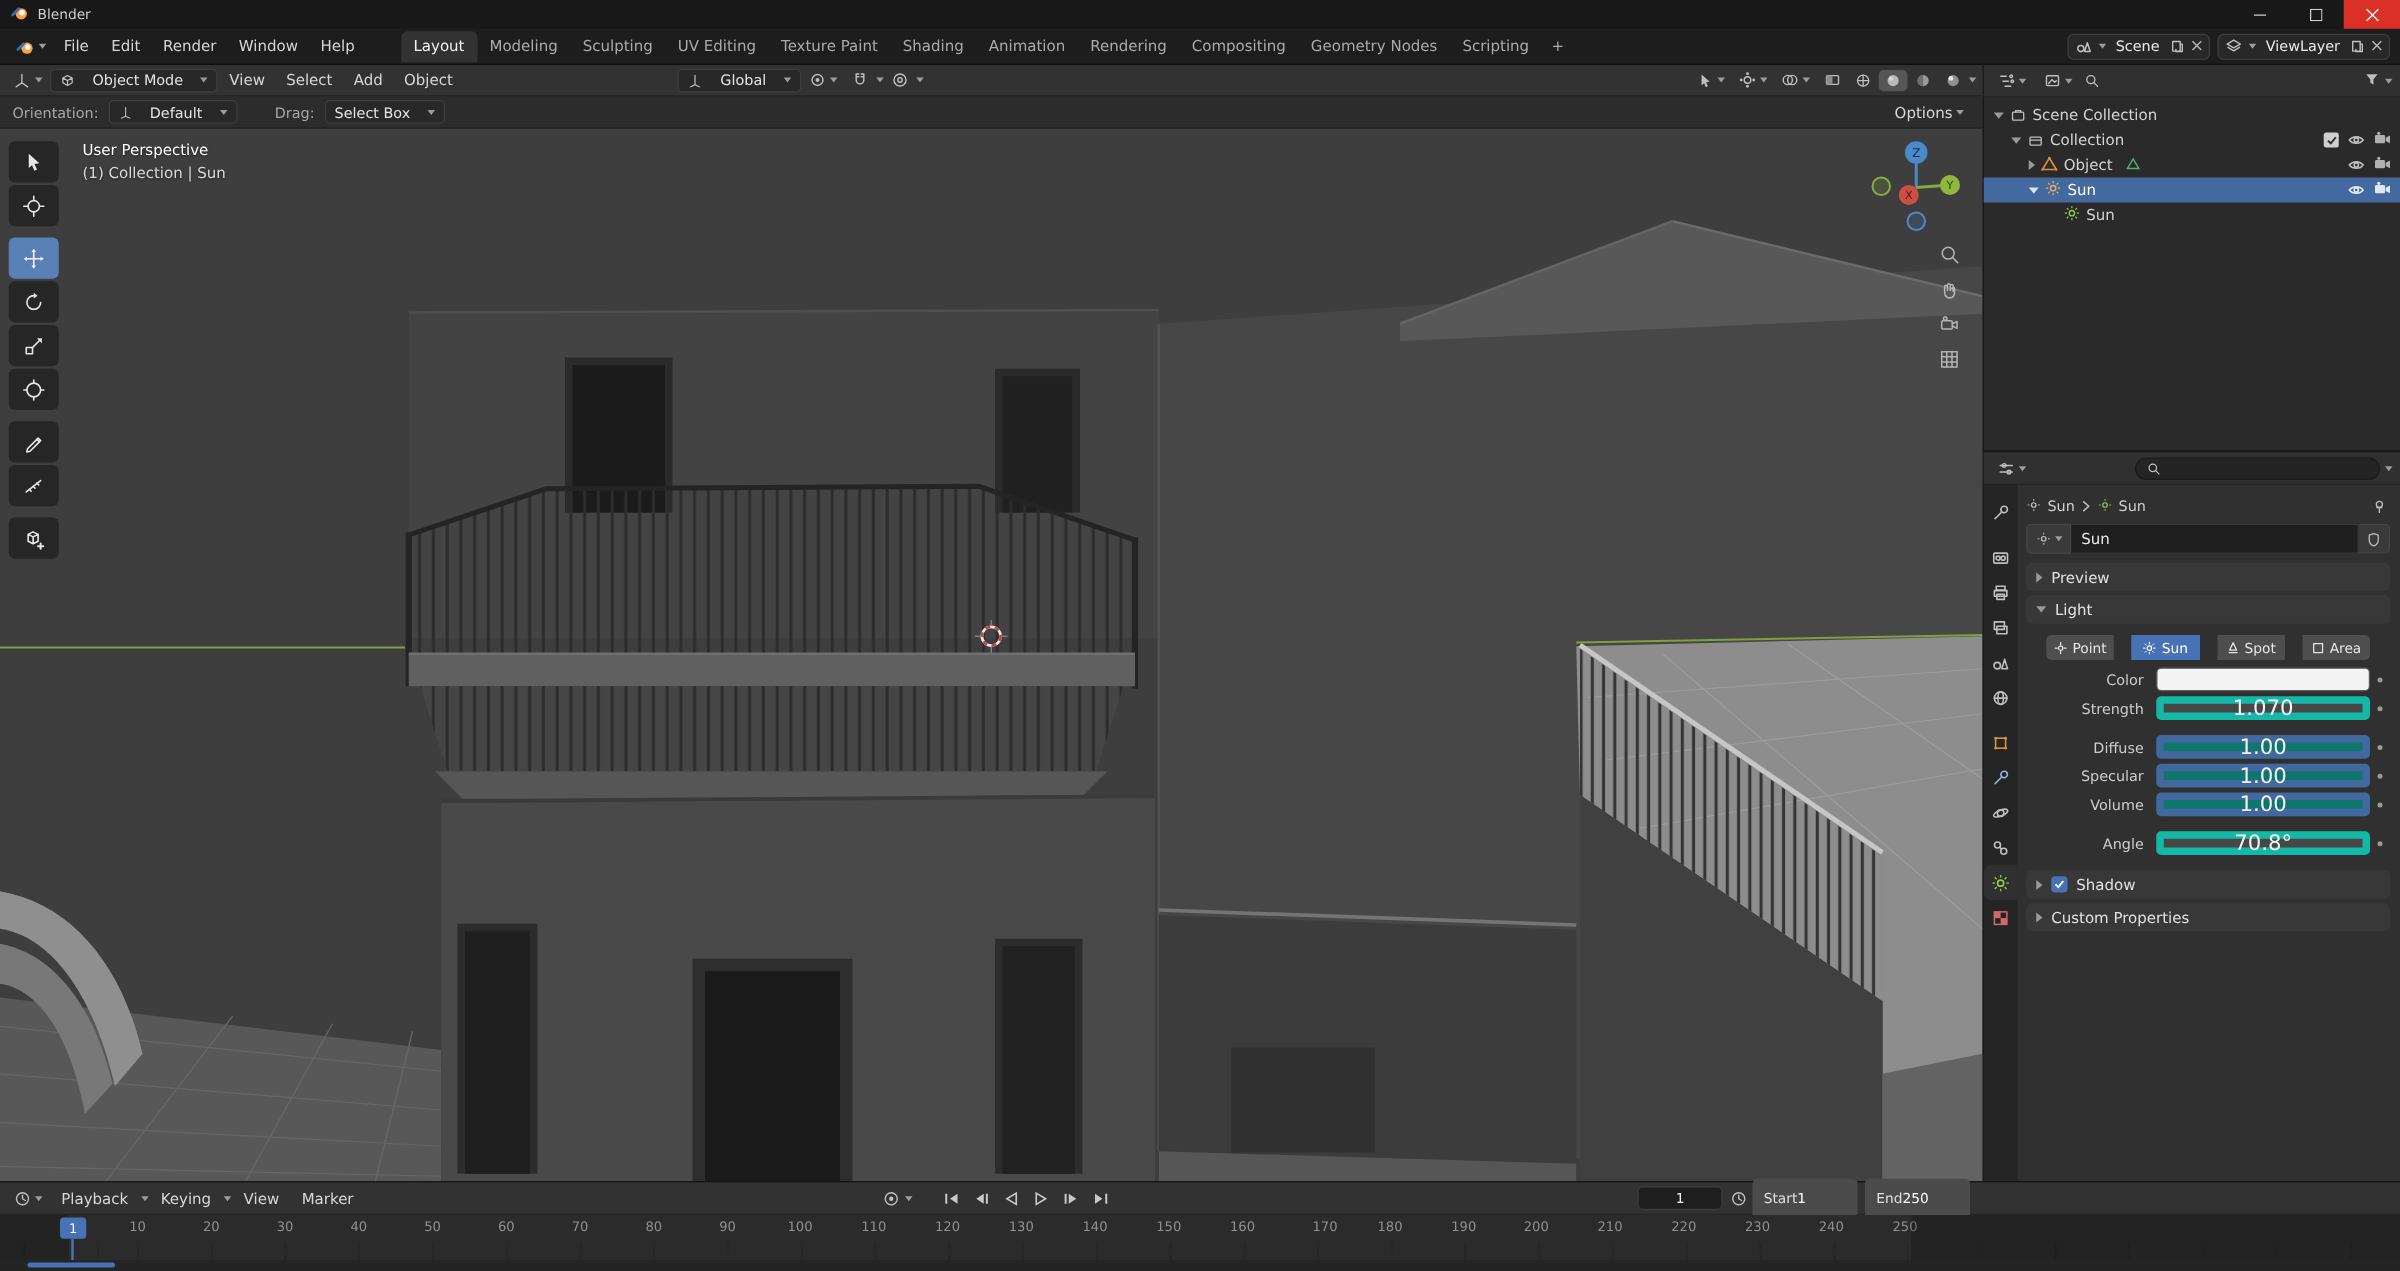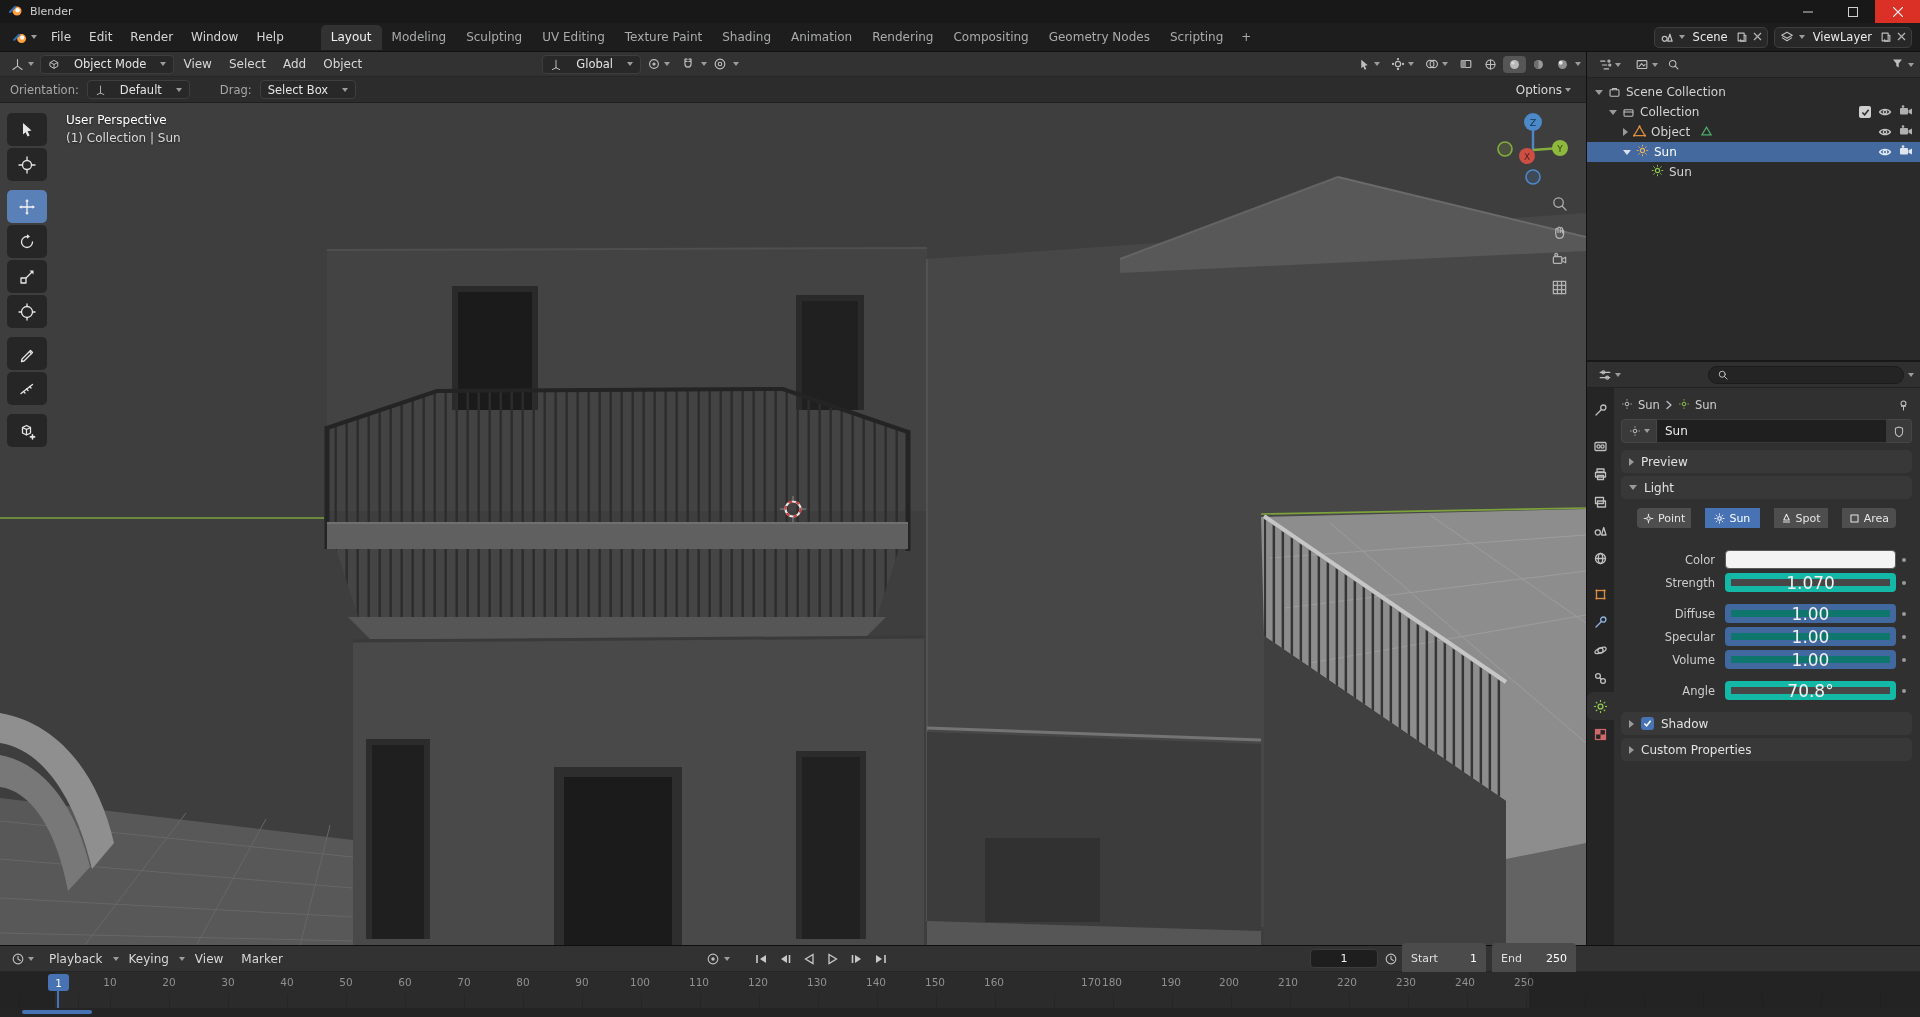--- a/index.html
+++ b/index.html
@@ -70,36 +70,36 @@
 .phead{height:23px;background:#383838;border-radius:5px;display:flex;align-items:center;gap:7px;padding:0 8px;margin:3px 0;color:#e2e2e2;font-size:12px}
 .pbody{padding:3px 0 6px}
 .prow{display:flex;align-items:center;height:21px;margin:2px 0}
 .plabel{width:104px;text-align:right;padding-right:10px;color:#cdcdcd;font-size:11.5px}
 .pwidget{flex:1;display:flex}
 .pdot{width:16px;display:flex;justify-content:center}
 .pdot i{width:4px;height:4px;border-radius:50%;background:#9a9a9a}
 .pslider{flex:1;height:19px;border-radius:4px;background:#474747;display:flex;align-items:center;justify-content:center;font-size:17px;color:#f2f2f2;border:6px solid #14b8a6}
 .pslider.fill{background:#0f766e;border-color:#41689f}
 .swatch{flex:1;height:19px;border-radius:4px;background:#f4f4f4;border:1px solid #5a5a5a}
-.typerow{display:flex;gap:14px;margin:3px 16px 21px 16px}
+.typerow{display:flex;gap:14px;margin:3px 16px 5px 16px}
 .tbtn{flex:1;height:20px;background:#4e4e4e;display:flex;align-items:center;justify-content:center;gap:4px;font-size:11px;color:#e6e6e6}
 .tbtn:first-child{border-radius:4px 0 0 4px}
 .tbtn:last-child{border-radius:0 4px 4px 0}
 .tbtn.sel{background:#4772b3;color:#fff}
 .cbox{width:13px;height:13px;border-radius:3px;background:#4772b3;display:flex;align-items:center;justify-content:center}
 .sep6{height:6px}
 
 .timeline{position:absolute;left:0;bottom:0;width:1920px;height:72px;background:#2b2b2b;border-top:1px solid #0f0f0f}
 .tl-header{height:26px;background:#323232;display:flex;align-items:center;padding:0 6px;gap:2px;border-bottom:1px solid #252525;position:relative}
 .autokey{position:absolute;left:706px;display:flex;align-items:center;gap:4px}
 .transport{position:absolute;left:750px;display:flex;gap:2px}
 .tpb{width:22px;height:18px;display:flex;align-items:center;justify-content:center;border-radius:3px}
 .framefield{position:absolute;left:1310px;width:68px;height:19px;background:#1e1e1e;border:1px solid #3c3c3c;border-radius:4px;display:flex;align-items:center;justify-content:center;color:#f0f0f0;font-size:11px}
 .tlclock{position:absolute;left:1384px}
-.vfield{position:absolute;height:32px;background:#4b4b4b;border-radius:4px;display:flex;align-items:center;justify-content:space-between;padding:0 9px;font-size:11px;color:#e0e0e0}
+.vfield{position:absolute;height:32px;background:#4b4b4b;border-radius:4px;display:flex;align-items:center;justify-content:flex-start;padding:0 9px;font-size:11px;color:#e0e0e0}
 .vfield .vv{color:#fff}
 .startf{left:1402px;width:84px}
 .endf{left:1492px;width:84px}
 .tl-ruler{height:22px;position:relative;background:#2b2b2b}
 .tick{position:absolute;top:4px;transform:translateX(-50%);font-size:10.5px;color:#909090}
 .tl-track{height:14px;position:relative;background:#2b2b2b;background-image:repeating-linear-gradient(90deg,#262626 0 1px,transparent 1px 59px);background-position-x:110px}
 .playhead-badge{position:absolute;left:48px;top:28px;width:21px;height:17px;background:#4772b3;border-radius:3px;color:#fff;font-size:10.5px;display:flex;align-items:center;justify-content:center;z-index:3}
 .playhead-line{position:absolute;left:57px;top:45px;width:2px;height:17px;background:#4772b3;z-index:2}
 .range-dim{position:absolute;top:26px;height:36px;background:rgba(12,12,12,.25);z-index:1}
 .dimL{left:0;width:55px}
@@ -1060,21 +1060,21 @@
       <span class="tick" style="left:464px">70</span>
       <span class="tick" style="left:523px">80</span>
       <span class="tick" style="left:582px">90</span>
       <span class="tick" style="left:640px">100</span>
       <span class="tick" style="left:699px">110</span>
       <span class="tick" style="left:758px">120</span>
       <span class="tick" style="left:817px">130</span>
       <span class="tick" style="left:876px">140</span>
       <span class="tick" style="left:935px">150</span>
       <span class="tick" style="left:994px">160</span>
-      <span class="tick" style="left:1091px">170</span>
+      <span class="tick" style="left:1060px">170</span>
       <span class="tick" style="left:1112px">180</span>
       <span class="tick" style="left:1171px">190</span>
       <span class="tick" style="left:1229px">200</span>
       <span class="tick" style="left:1288px">210</span>
       <span class="tick" style="left:1347px">220</span>
       <span class="tick" style="left:1406px">230</span>
       <span class="tick" style="left:1465px">240</span>
       <span class="tick" style="left:1524px">250</span>
     </div>
     <div class="tl-track"></div>

